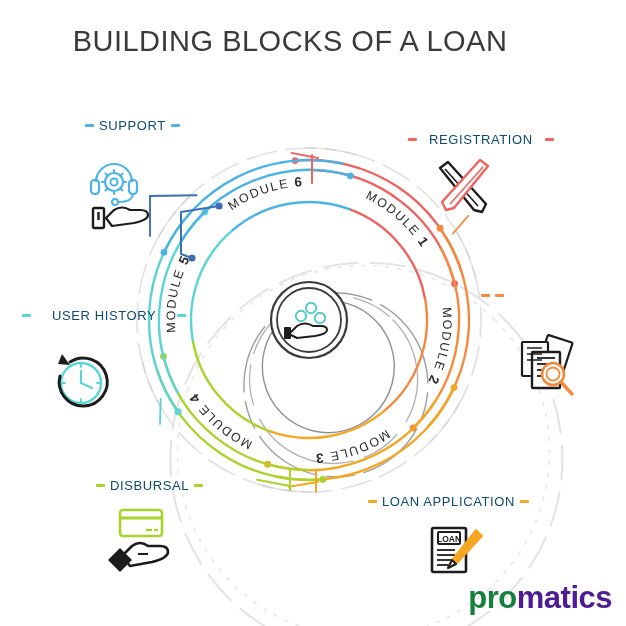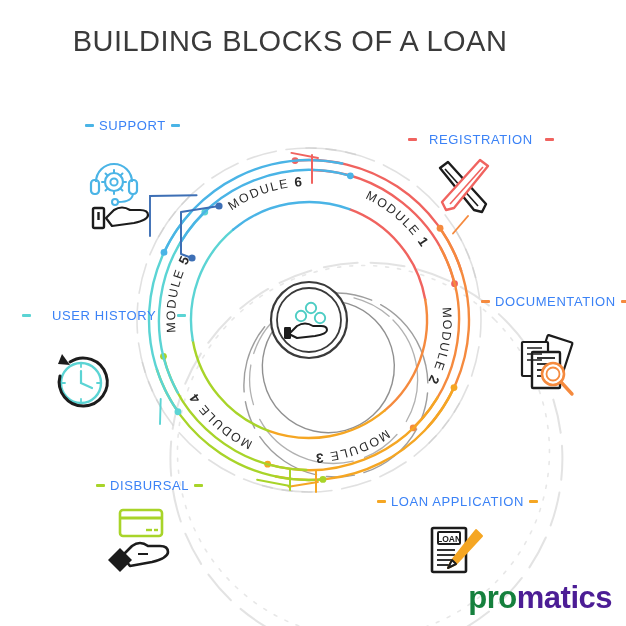--- a/index.html
+++ b/index.html
@@ -19,21 +19,21 @@
     letter-spacing:0.5px;
     color:#3a3a3a;
     font-weight:400;
   }
   .title .ln{display:block;}
 
   .lbl{
     position:absolute;
     font-size:13px;
     letter-spacing:0.6px;
-    color:#3b82f6;
+    color:#0c4a6e;
     white-space:nowrap;
     display:flex;align-items:center;gap:5px;
   }
   .dash{display:inline-block;width:9px;height:3px;border-radius:1px;}
 
   .logo{
     position:absolute;right:14px;bottom:10px;
     font-size:31px;font-weight:bold;letter-spacing:-0.5px;
   }
   .logo .p1{color:#15803d;}
@@ -209,24 +209,23 @@
     </svg>
 
   <div id="labels">
       <div class="lbl" style="left: 408px; top: 132px; gap: 12px;">
         <span class="dash" style="background: rgb(240, 99, 95);"></span>
         <span>REGISTRATION</span>
         <span class="dash" style="background: rgb(240, 99, 95);"></span>
       </div>
       <div class="lbl" style="left: 481px; top: 294px;">
         <span class="dash" style="background: rgb(245, 138, 62);"></span>
-        <span>DOCUMENTATION</span>
         <span class="dash" style="background: rgb(245, 138, 62);"></span>
       </div>
-      <div class="lbl" style="left: 377px; top: 494px;">
+      <div class="lbl" style="left: 368px; top: 494px;">
         <span class="dash" style="background: rgb(245, 166, 35);"></span>
         <span>LOAN APPLICATION</span>
         <span class="dash" style="background: rgb(245, 166, 35);"></span>
       </div>
       <div class="lbl" style="left: 96px; top: 478px;">
         <span class="dash" style="background: rgb(168, 212, 41);"></span>
         <span>DISBURSAL</span>
         <span class="dash" style="background: rgb(168, 212, 41);"></span>
       </div>
       <div class="lbl" style="left: 22px; top: 308px; gap: 21px;">

